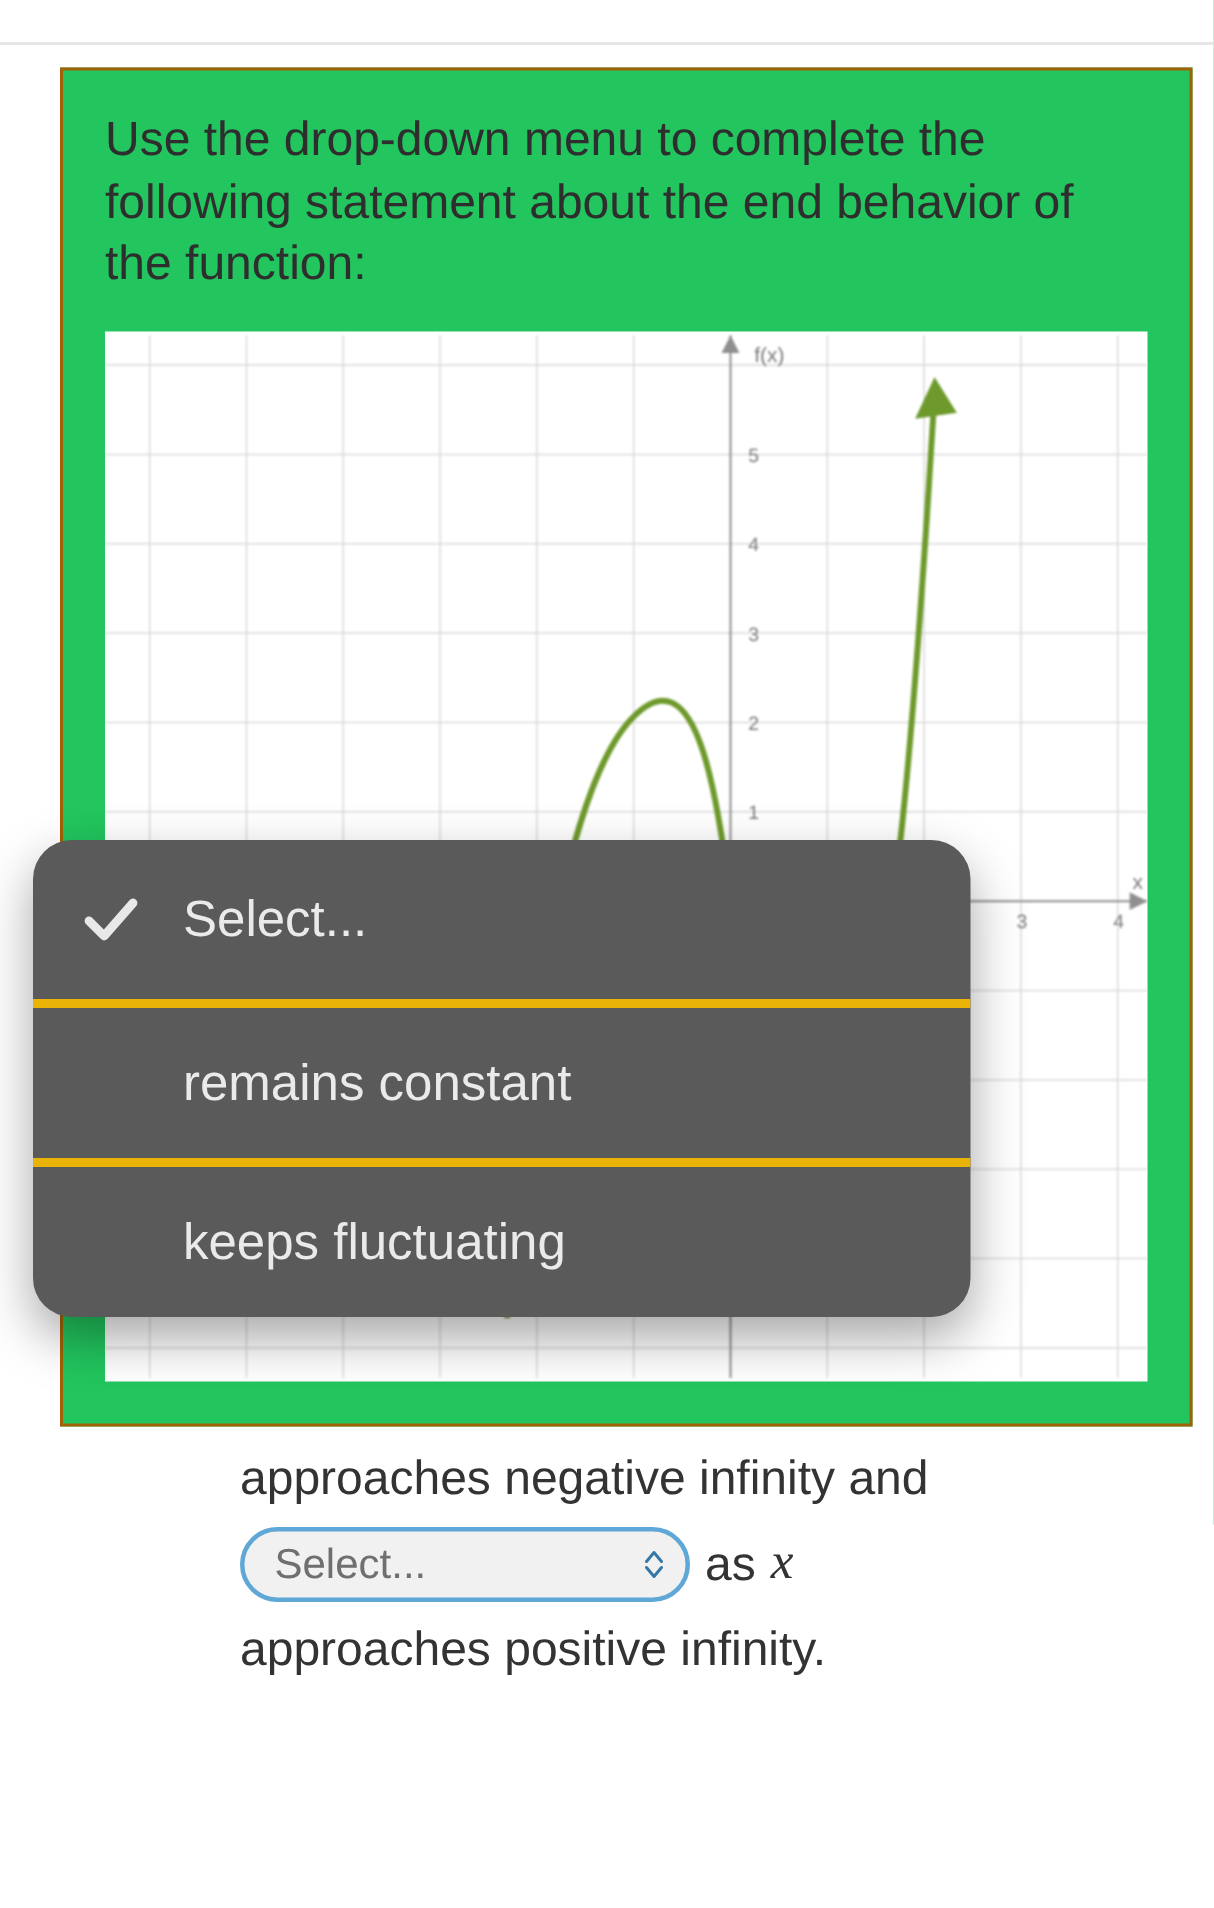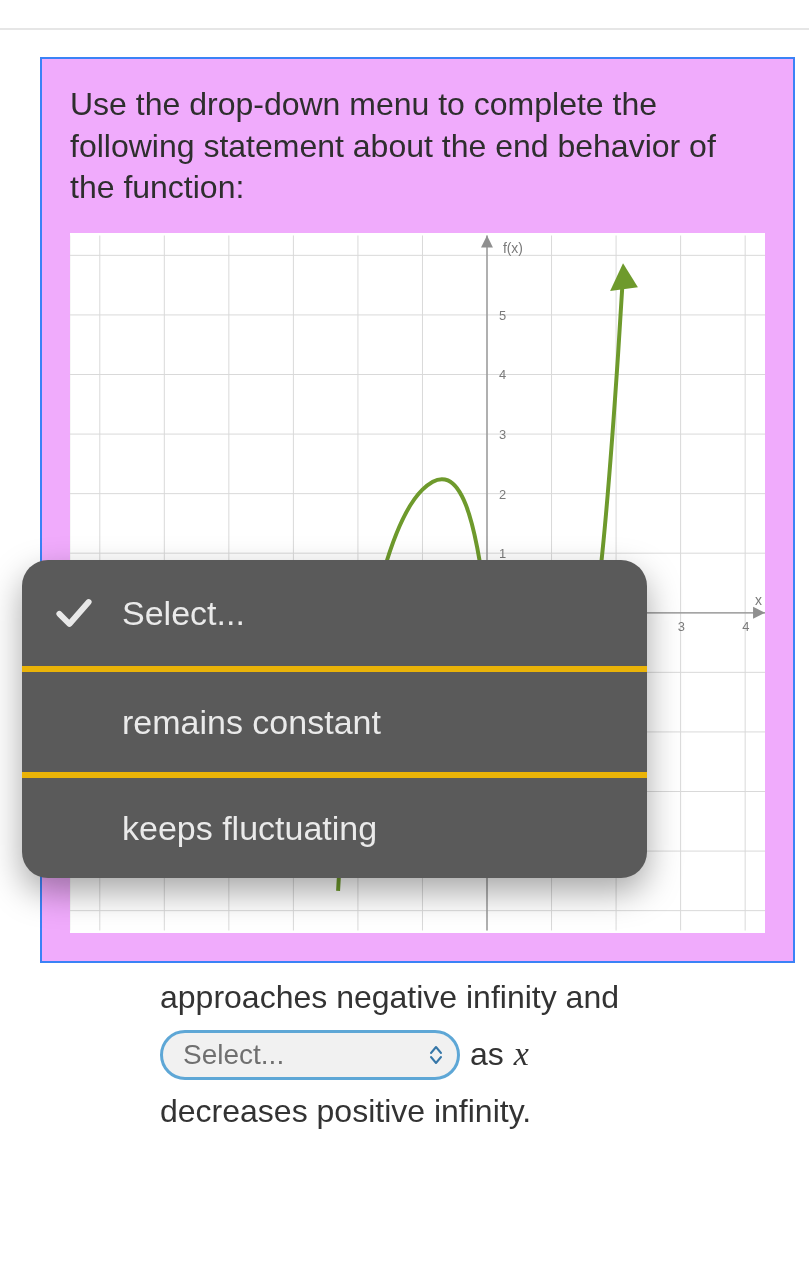--- a/index.html
+++ b/index.html
@@ -1,24 +1,24 @@
 <!DOCTYPE html>
 <html><head>
 <meta charset="utf-8">
 <style>
   * { box-sizing: border-box; margin: 0; padding: 0; }
   html, body { width: 809px; height: 1272px; background: #f0f0f0; font-family: "Trebuchet MS", "Lucida Sans", Verdana, sans-serif; overflow: hidden; }
   .page { position: relative; width: 100%; height: 100%; padding-top: 45px; background: #fff; }
   .topline { position: absolute; left: 0; right: 0; top: 28px; height: 2px; background: #e6e6e6; }
   .card {
-    margin: 12px 14px 0 40px;
-    border: 2px solid #3b82f6;
+    margin: 0 14px 0 40px;
+    border: 2px solid #a16207;
     border-radius: 0;
     padding: 25px 28px 28px 28px;
-    background: #f0abfc;
+    background: #22c55e;
   }
   .prompt {
     font-size: 32px;
     line-height: 1.3;
     color: #2e2e2e;
     margin-bottom: 24px;
     font-weight: 400;
   }
   .graph-wrap {
     width: 100%;
@@ -202,16 +202,16 @@
             </svg>
           <svg viewBox="0 0 14 10">
               <path d="M2 2 L7 8 L12 2" stroke="#3677a8" stroke-width="2" fill="none" stroke-linecap="round" stroke-linejoin="round"></path>
             </svg>
         </span>
       </span>
       <span>as</span>
       <span class="mathx">x</span>
     </div>
     <div class="row" style="margin-top:6px;">
-      <span>decreases positive infinity.</span>
+      <span>approaches positive infinity.</span>
     </div>
   </div>
 </div>
 
 </body></html>

